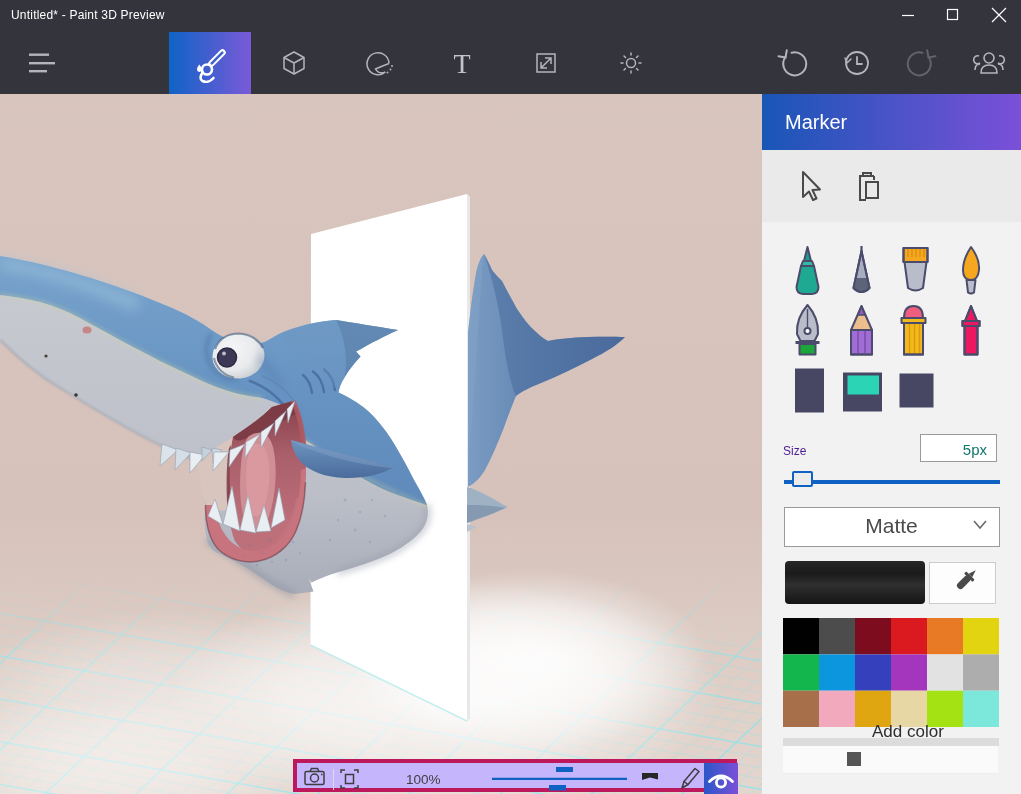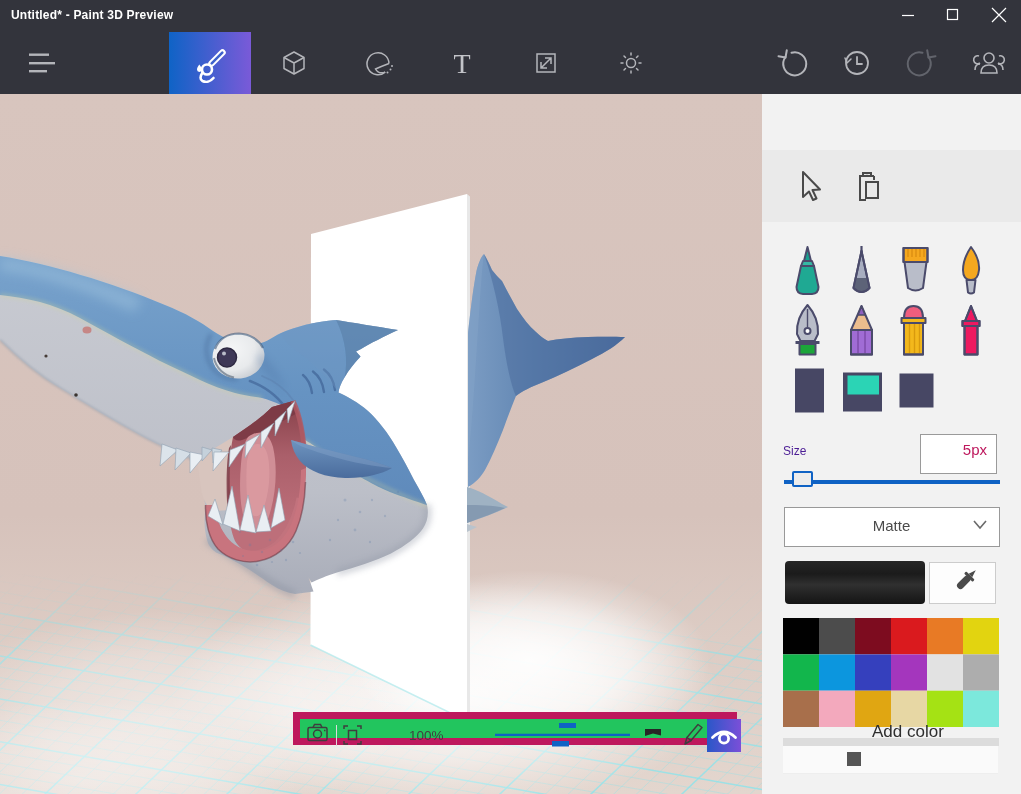--- a/index.html
+++ b/index.html
@@ -1,25 +1,25 @@
 <!DOCTYPE html>
 <html><head>
 <meta charset="utf-8">
 <style>
   html,body{margin:0;padding:0;}
   body{width:1021px;height:794px;overflow:hidden;font-family:"Liberation Sans",sans-serif;position:relative;background:#f1f1f1;}
   #titlebar{position:absolute;left:0;top:0;width:1021px;height:32px;background:#33343c;}
-  #title{position:absolute;left:11px;top:8px;font-size:12px;color:#ffffff;letter-spacing:0.2px;font-weight:bold;}
+  #title{position:absolute;left:11px;top:8px;font-size:12px;color:#ffffff;letter-spacing:0.2px;}
   #toolbar{position:absolute;left:0;top:32px;width:1021px;height:62px;background:#33343c;}
   #canvasarea{position:absolute;left:0;top:94px;width:762px;height:700px;overflow:hidden;}
   #panel{position:absolute;left:762px;top:94px;width:259px;height:700px;background:#f2f2f2;}
   #phead{position:absolute;left:0;top:0;width:259px;height:56px;background:linear-gradient(90deg,#1956b6,#7b50d9);}
   #phead span{position:absolute;left:23px;top:17px;font-size:20px;color:#fff;}
   #ptools{position:absolute;left:0;top:56px;width:259px;height:72px;background:#eaeaea;}
-  #bottombar{position:absolute;left:293px;top:618px;width:444px;height:33px;background:#22c55e;border:7px solid #be185d;box-sizing:border-box;}
+  #bottombar{position:absolute;left:293px;top:665px;width:444px;height:33px;background:#c4b5fd;border:4px solid #be185d;box-sizing:border-box;}
   .noi{position:absolute;}
 </style>
 </head>
 <body>
 <div id="titlebar">
   <div id="title">Untitled* - Paint 3D Preview</div>
   <svg class="noi" style="left:880px;top:0" width="141" height="32" viewBox="0 0 141 32">
     <g stroke="#ffffff" stroke-width="1.2" fill="none">
       <line x1="22" y1="15.5" x2="34" y2="15.5"></line>
       <rect x="67.5" y="9.5" width="10" height="10"></rect>
@@ -515,20 +515,23 @@
 
       <rect x="407" y="0" width="34" height="33" fill="url(#geye)"></rect>
       <g stroke="#ffffff" stroke-width="2.8" fill="none" stroke-linecap="round">
         <path d="M412.5,18.5 Q424,7.5 435.5,18.5"></path>
         <circle cx="424" cy="19.5" r="4.6"></circle>
       </g>
     </svg>
   </div>
 </div>
 <div id="panel">
+  <div id="phead">
+      <span>Marker</span>
+    </div>
   <div id="ptools"></div>
   <svg class="noi" style="left:0;top:0" width="259" height="400" viewBox="0 0 259 400">
 
     <path d="M41,78 L41,103 L47,97.5 L51,106 L54.5,104.5 L50.5,96 L58,95.5 Z" fill="none" stroke="#4a4a4a" stroke-width="2" stroke-linejoin="round"></path>
 
     <g fill="none" stroke="#4a4a4a" stroke-width="2">
       <path d="M112,82 L98,82 L98,106 L104,106"></path>
       <path d="M112,82 L112,86"></path>
       <path d="M101,82 L101,79 L109,79 L109,82"></path>
       <path d="M103.5,79.5 a2.5,2.5 0 0 1 3,0"></path>
@@ -593,25 +596,25 @@
       <path d="M202.5,232 L215.5,232 L215.5,260.5 L202.5,260.5 Z" fill="#ed1960"></path>
       <path d="M209,212 L215,227 L217.5,227 L217.5,232 L215.5,232 L215.5,260.5 L202.5,260.5 L202.5,232 L200.5,232 L200.5,227 L203,227 Z" fill="none"></path>
     </g>
 
     <rect x="33" y="274.5" width="29" height="44" fill="#474764"></rect>
     <rect x="81" y="278.5" width="39" height="39" fill="#474764"></rect>
     <rect x="85.5" y="281.5" width="31.5" height="19" fill="#2bd4b5"></rect>
     <rect x="137.5" y="279.5" width="34" height="34" fill="#474764"></rect>
   </svg>
   <div class="noi" style="left:21px;top:350px;font-size:12px;color:#4c1d95;">Size</div>
-  <div class="noi" style="left:158px;top:340px;width:77px;height:40px;background:#fff;border:1px solid #9a9a9a;font-size:15px;color:#be185d;text-align:right;line-height:30px;padding-right:9px;box-sizing:border-box;">5px</div>
+  <div class="noi" style="left:158px;top:340px;width:77px;height:28px;background:#fff;border:1px solid #9a9a9a;font-size:15px;color:#0f766e;text-align:right;line-height:30px;padding-right:9px;box-sizing:border-box;">5px</div>
   <div class="noi" style="left:21.5px;top:385.5px;width:216px;height:4.5px;background:#0f62c4;"></div>
   <div class="noi" style="left:29.5px;top:377px;width:17px;height:11.5px;background:#ececec;border:2.5px solid #0f62c4;border-radius:2px;"></div>
   <div class="noi" style="left:21.5px;top:413px;width:214.5px;height:38px;background:#fff;border:1px solid #999;"></div>
-  <div class="noi" style="left:0;top:413px;width:259px;height:38px;text-align:center;font-size:15px;color:#4a4a4a;line-height:38px;border-radius:10px;">Matte</div>
+  <div class="noi" style="left:0;top:413px;width:259px;height:38px;text-align:center;font-size:21px;color:#4a4a4a;line-height:38px;border-radius:10px;">Matte</div>
   <svg class="noi" style="left:210px;top:425px" width="16" height="12" viewBox="0 0 16 12">
       <path d="M2,2 L8,9 L14,2" fill="none" stroke="#6a6a6a" stroke-width="1.6"></path>
     </svg>
   <div class="noi" style="left:22.8px;top:467px;width:140px;height:43px;border-radius:4px;background:linear-gradient(180deg,#262626,#1b1b1b 30%,#303030 55%,#141414);"></div>
   <div class="noi" style="left:167.3px;top:467.9px;width:67px;height:42px;background:#fdfdfd;border:1px solid #ccc;box-sizing:border-box;"></div>
   <svg class="noi" style="left:183px;top:474px" width="36" height="30" viewBox="0 0 36 30">
     <g transform="rotate(45 18 15)" fill="#4a4a4a">
       <rect x="14.5" y="6" width="7" height="16" rx="3.5"></rect>
       <rect x="12" y="4.5" width="12" height="3" rx="1"></rect>
       <path d="M18,-3 L15.5,4.5 L20.5,4.5 Z"></path>

